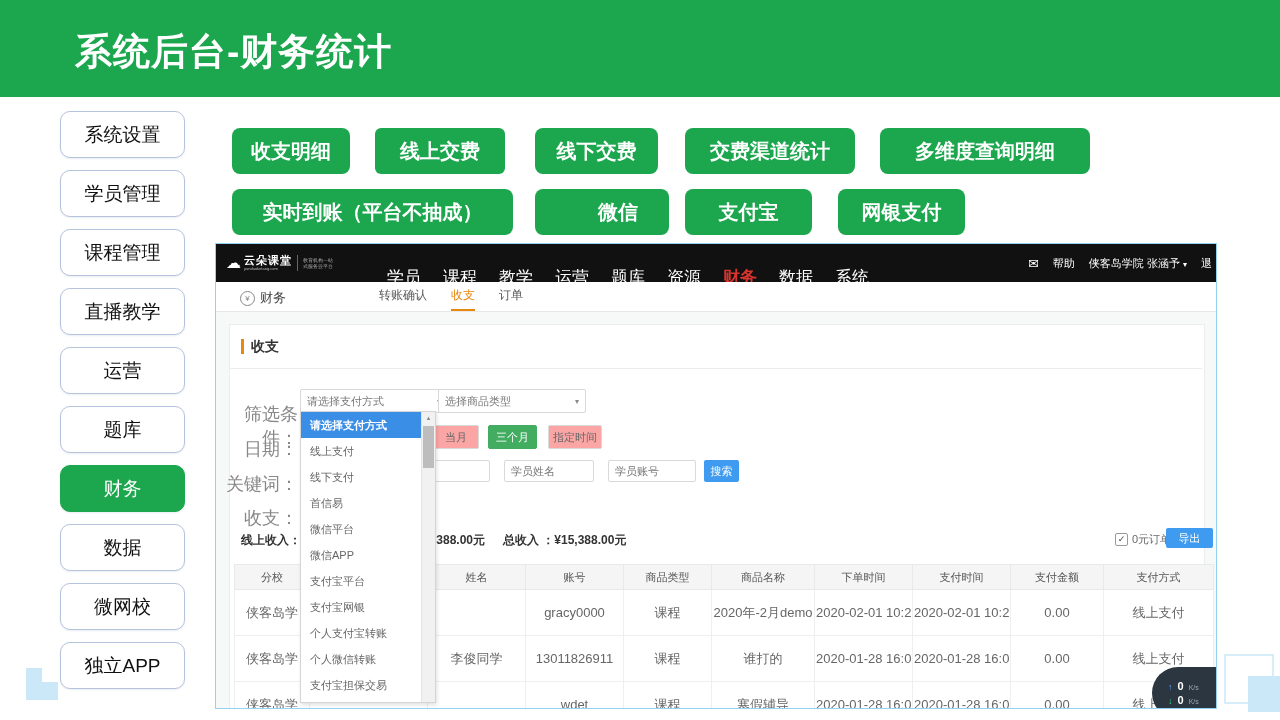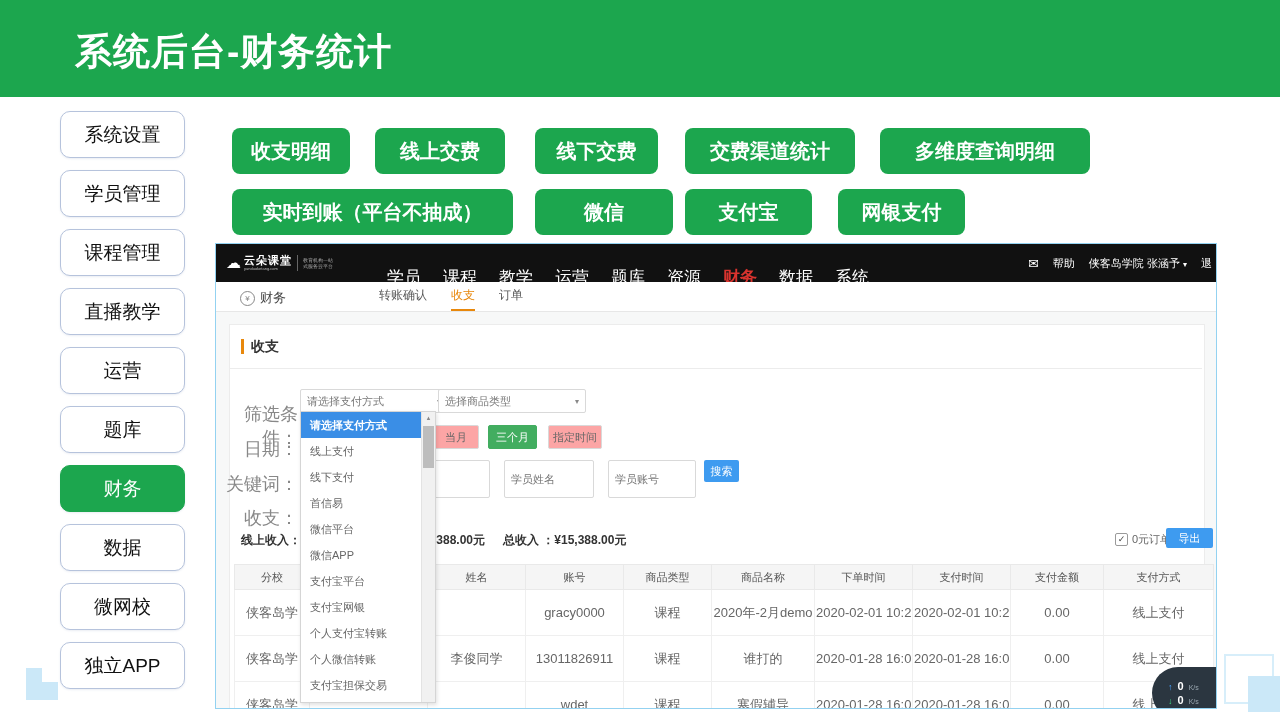--- a/index.html
+++ b/index.html
@@ -17,26 +17,26 @@
   .side-btn{
     height:45px;background:#fff;border:1px solid #b6c3dc;border-radius:10px;
     display:flex;align-items:center;justify-content:center;
     font-size:19px;color:#111;cursor:pointer;box-shadow:0 1px 2px rgba(120,140,180,.15);
   }
   .side-btn.active{background:#1CA64E;border-color:#1CA64E;color:#fff;}
   
   .feat{position:absolute;background:#1CA64E;border-radius:8px;color:#fff;font-size:20px;font-weight:bold;
         display:flex;align-items:center;justify-content:center;cursor:pointer;height:46px;}
   .r1-0{left:232px;top:128px;width:118px;}
-  .r1-1{left:375px;top:128px;width:130px;}
+  .r1-1{left:375px;top:128px;width:130px;border-radius:6px;}
   .r1-2{left:535px;top:128px;width:123px;}
   .r1-3{left:685px;top:128px;width:170px;}
   .r1-4{left:880px;top:128px;width:210px;}
   .r2-0{left:232px;top:189px;width:281px;}
-  .r2-1{left:535px;top:189px;width:138px;}
+  .r2-1{left:535px;top:189px;width:102px;padding-left:32px;}
   .r2-2{left:685px;top:189px;width:127px;}
   .r2-3{left:838px;top:189px;width:127px;}
   
   .panel{position:absolute;left:215px;top:243px;width:1000px;height:464px;background:#f7f8f8;
          border:1px solid #93d2f1;overflow:hidden;font-size:12px;color:#333;}
   
   .s-nav{position:absolute;left:0;top:0;width:100%;height:38px;background:#111;display:flex;align-items:center;}
   .logo{display:flex;align-items:center;margin-left:10px;color:#fff;}
   .cloud{font-size:15px;margin-right:3px;}
   .logo-main{display:flex;flex-direction:column;line-height:1;}
@@ -68,21 +68,21 @@
   .select .caret{margin-left:auto;font-size:8px;color:#888;}
   .sel1{left:84px;top:145px;width:134px;}
   .sel2{left:222px;top:145px;width:134px;}
   .dbtn{position:absolute;top:181px;height:22px;border:1px solid #d9d9d9;border-radius:2px;background:#fca5a5;
         display:flex;align-items:center;justify-content:center;font-size:11px;color:#666;cursor:pointer;}
   .dbtn.active{background:#42ad60;border-color:#42ad60;color:#fff;}
   .db0{left:217px;width:44px;}
   .db1{left:272px;width:47px;}
   .db2{left:332px;width:52px;}
   .tinput{position:absolute;top:216px;height:20px;border:1px solid #d9d9d9;border-radius:2px;background:#fff;
-          font-size:11px;color:#999;padding:8px 6px;font-family:inherit;}
+          font-size:11px;color:#999;padding:0 6px;font-family:inherit;}
   .ti0{left:172px;width:88px;}
   .ti1{left:288px;width:76px;}
   .ti2{left:392px;width:74px;}
   .search-btn{position:absolute;left:488px;top:216px;width:35px;height:22px;background:#3e9bf0;color:#fff;
               border-radius:2px;font-size:11px;display:flex;align-items:center;justify-content:center;cursor:pointer;}
   .summary{position:absolute;top:288px;font-size:12px;font-weight:bold;color:#333;}
   .sum-l{left:25px;}
   .sum-p{left:217px;}
   .sum-t{left:287px;}
   .zero{position:absolute;left:899px;top:288px;display:flex;align-items:center;gap:4px;font-size:11px;color:#666;}

